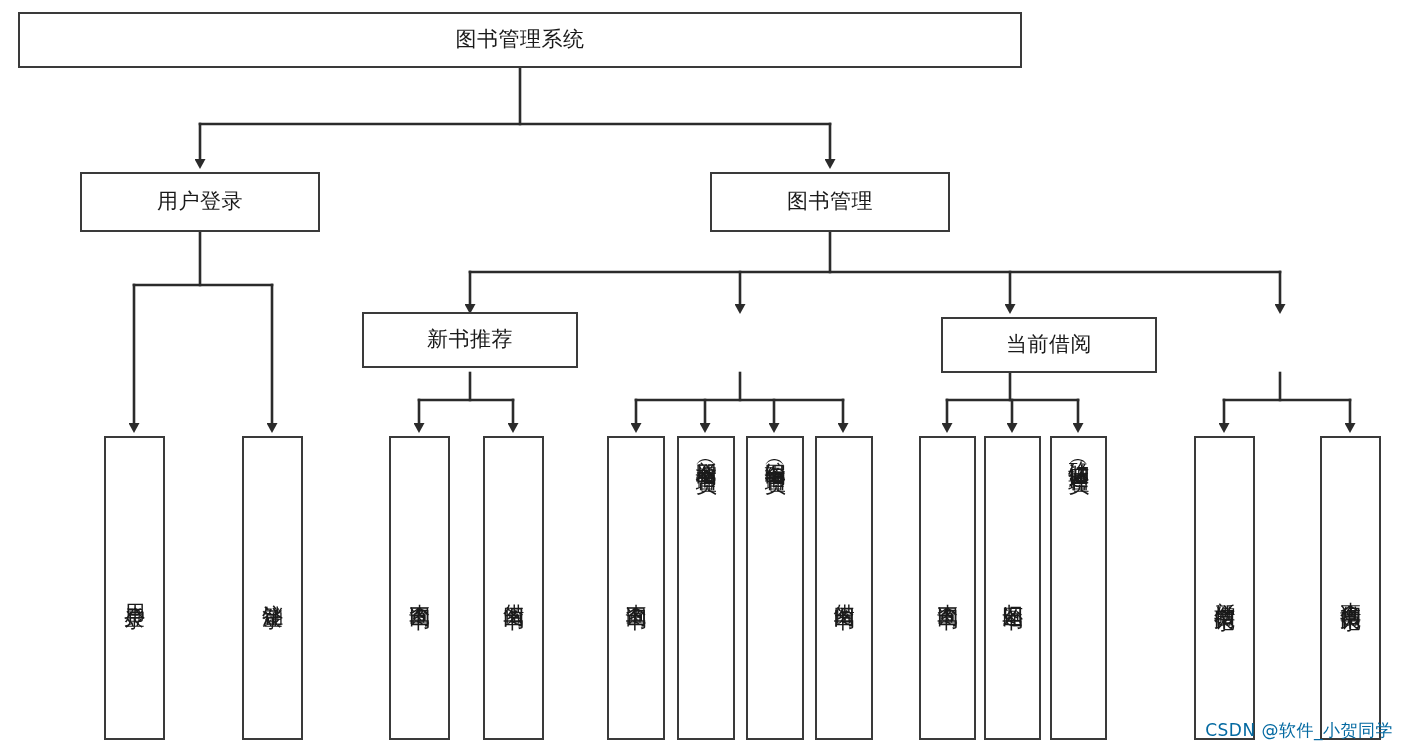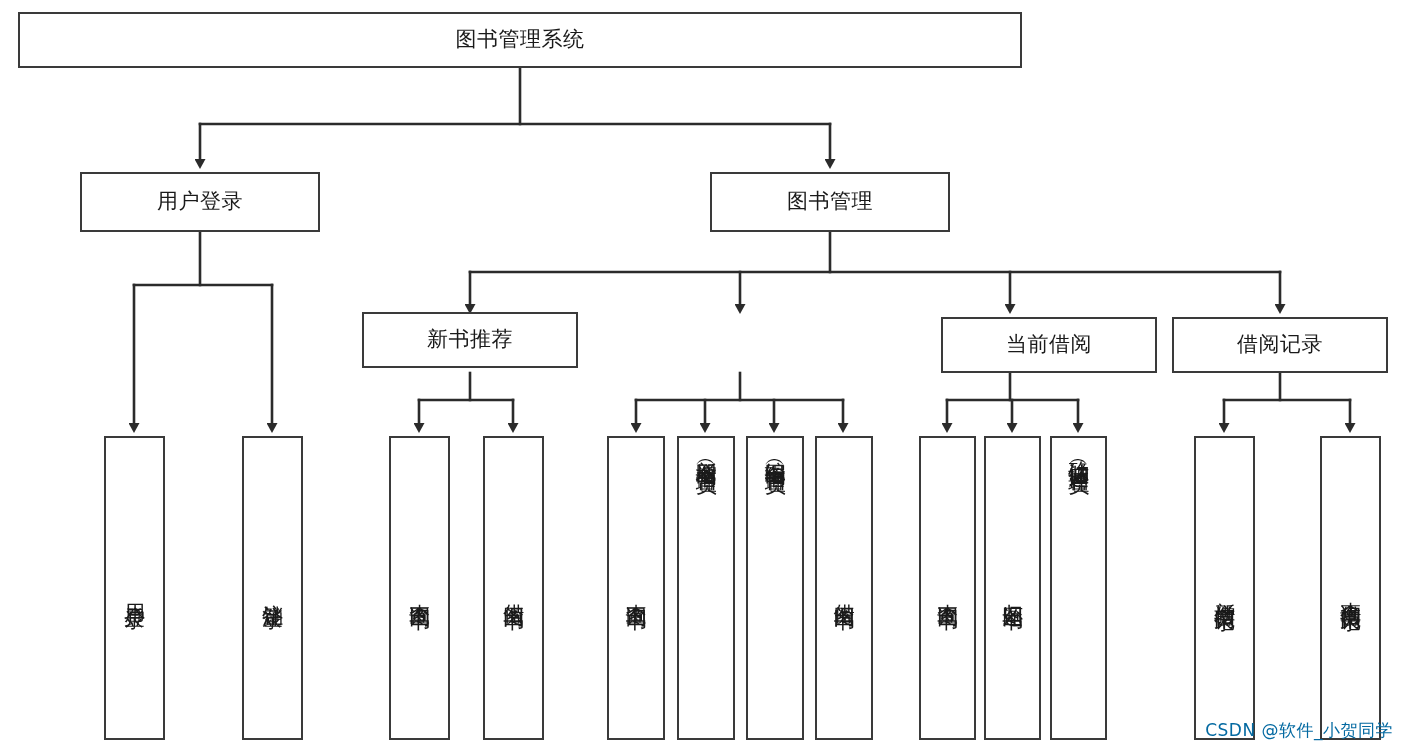--- a/index.html
+++ b/index.html
@@ -143,23 +143,20 @@
 
   <div class="node node-h" style="left:362px; top:312px; width:216px; height:56px;">
     <span class="node-label">新书推荐</span>
   </div>
 
 
   <div class="node node-h" style="left:902px; top:317px; width:216px; height:56px;margin-left:39px;">
     <span class="node-label">当前借阅</span>
   </div>
 
-  <div class="node node-h" style="left:1172px; top:317px; width:216px; height:56px;">
-    <span class="node-label">借阅记录</span>
-  </div>
 
   <div class="node node-v mid" style="left:104px; top:436px; width:61px; height:304px;">
     <span class="node-label">用户登录</span>
   </div>
 
   <div class="node node-v mid" style="left:242px; top:436px; width:61px; height:304px;">
     <span class="node-label">注销登录</span>
   </div>
 
   <div class="node node-v mid" style="left:389px; top:436px; width:61px; height:304px;">

